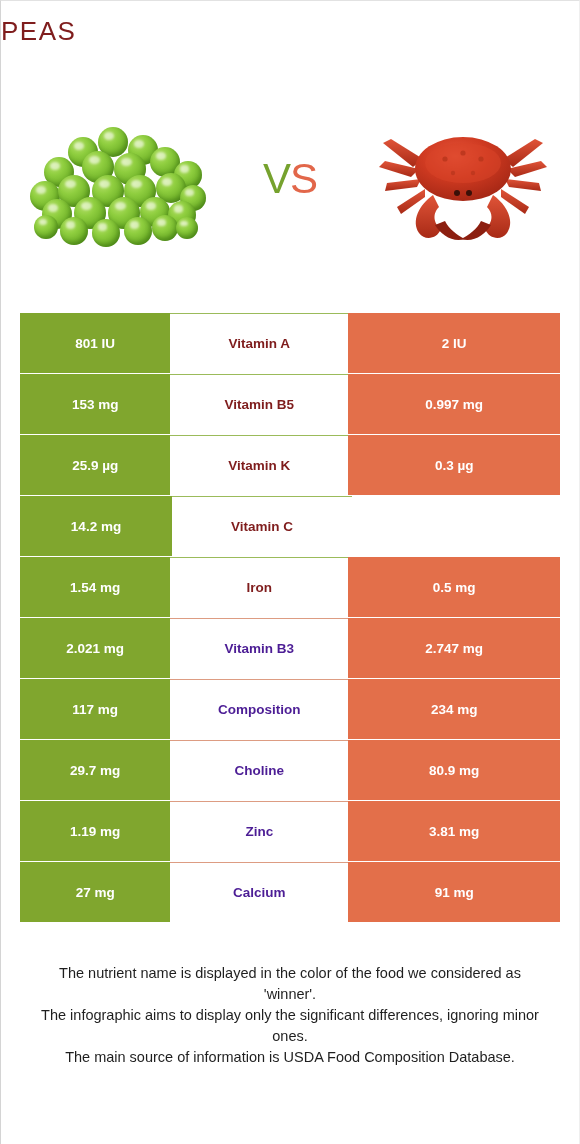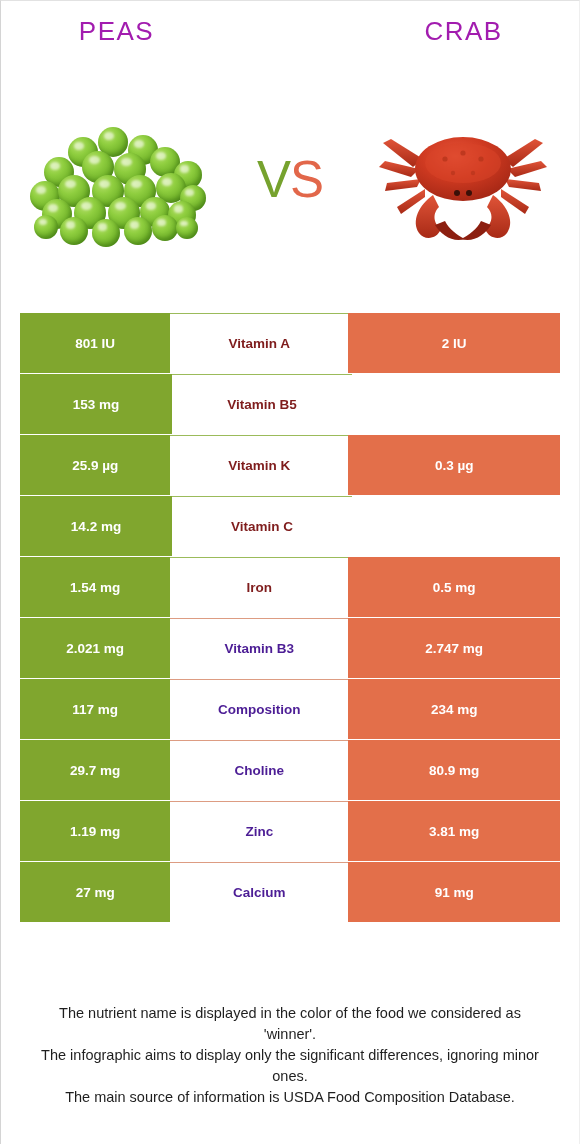--- a/index.html
+++ b/index.html
@@ -22,22 +22,21 @@
   
   .header {
     height: 60px;
     display: flex;
     align-items: center;
   }
   .title {
     font-size: 26px;
     font-weight: 300;
     letter-spacing: 1.5px;
-    color: #a21caf;
-    text-align: center;
+    color: #7f1d1d;
   }
   .title-left  { width: 232px; }
   .title-right { width: 232px; margin-left: 116px; }
 
   
   .hero {
     height: 236px;
     display: flex;
     align-items: center;
     justify-content: center;
@@ -45,21 +44,21 @@
   .hero-cell {
     width: 232px;
     height: 190px;
     display: flex;
     align-items: center;
     justify-content: center;
   }
   .vs {
     width: 116px;
     text-align: center;
-    font-size: 51px;
+    font-size: 42px;
     font-weight: 400;
     line-height: 1;
     letter-spacing: -1px;
   }
   .vs .v { color: #76a22e; }
   .vs .s { color: #e2674a; }
 
   
   .peas-art {
     position: relative;
@@ -131,29 +130,27 @@
   .note {
     position: absolute;
     left: 0;
     right: 0;
     top: 962px;
     text-align: center;
     font-size: 14.5px;
     line-height: 21px;
     color: #1f1f1f;
     padding: 0 34px;
-    margin-top: 40px;
   }
 </style>
 </head>
 <body>
 
 <div class="header">
   <div class="title title-left">PEAS</div>
-  <div class="title title-right">CRAB</div>
 </div>
 
 <div class="hero">
 
   <div class="hero-cell">
     <div class="peas-art">
         <div class="pea" style="left: 74px; top: 4px; width: 30px; height: 30px;"></div>
         <div class="pea" style="left: 44px; top: 14px; width: 30px; height: 30px;"></div>
         <div class="pea" style="left: 104px; top: 12px; width: 30px; height: 30px;"></div>
         <div class="pea" style="left: 20px; top: 34px; width: 30px; height: 30px;"></div>
@@ -233,20 +230,21 @@
 
   <div class="row">
     <div class="cell cell-left">801 IU</div>
     <div class="cell cell-mid mid-green">Vitamin A</div>
     <div class="cell cell-right">2 IU</div>
   </div>
 
   <div class="row">
     <div class="cell cell-left">153 mg</div>
     <div class="cell cell-mid mid-green">Vitamin B5</div>
+    <div class="cell cell-right">0.997 mg</div>
   </div>
 
   <div class="row">
     <div class="cell cell-left">25.9 µg</div>
     <div class="cell cell-mid mid-green">Vitamin K</div>
     <div class="cell cell-right">0.3 µg</div>
   </div>
 
   <div class="row">
     <div class="cell cell-left">14.2 mg</div>

